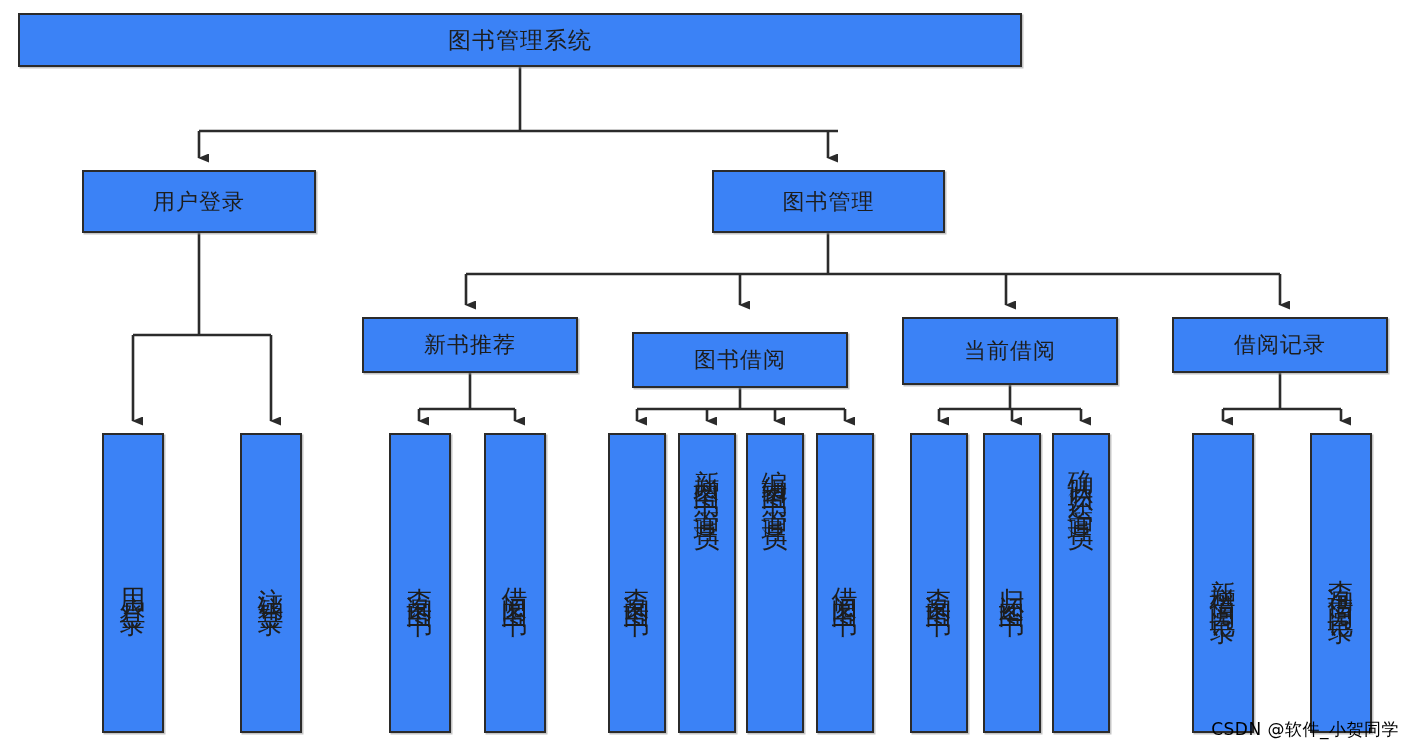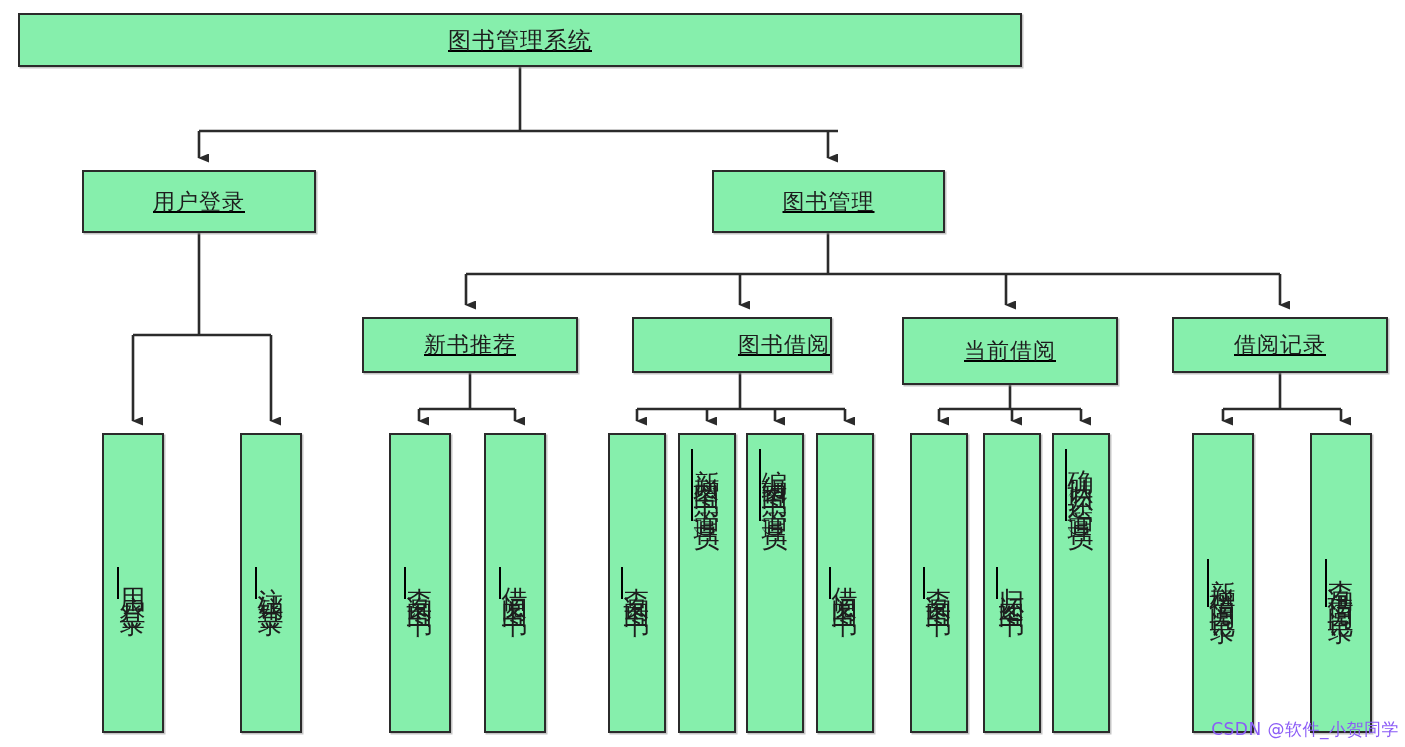--- a/index.html
+++ b/index.html
@@ -1,34 +1,34 @@
 <!DOCTYPE html>
 <html><head>
 <meta charset="utf-8">
 <style>
   html,body{margin:0;padding:0;background:#ffffff;}
   body{width:1405px;height:747px;overflow:hidden;
        font-family:"DejaVu Sans","Liberation Sans",sans-serif;}
   #stage{position:relative;width:1405px;height:747px;background:#fff;}
   svg.lines{position:absolute;left:0;top:0;width:1405px;height:747px;}
-  .node{position:absolute;box-sizing:border-box;background:#86efac;
+  .node{position:absolute;box-sizing:border-box;background:#3b82f6;
         border:2.5px solid #2b2b2b;
         box-shadow:1.5px 1.5px 0 rgba(150,150,150,.55);
-        display:flex;align-items:center;justify-content:center;text-decoration:underline;}
+        display:flex;align-items:center;justify-content:center;}
   .node .lbl{color:#1d1d1d;line-height:1.05;white-space:nowrap;}
   .node.h .lbl{font-size:22px;letter-spacing:1px;}
   .node.root .lbl{font-size:23px;letter-spacing:1px;}
   .node.leaf{align-items:flex-start;justify-content:center;padding-top:14px;}
   .node.leaf .lbl{
       writing-mode:vertical-rl;text-orientation:upright;
       font-size:26px;letter-spacing:8px;white-space:normal;
       line-height:1.0;}
   .node.leaf.mid{align-items:center;padding-top:0;}
   .watermark{position:absolute;right:6px;bottom:6px;font-size:17px;
-      color:#8b5cf6;letter-spacing:.5px;white-space:nowrap;}
+      color:#000000;letter-spacing:.5px;white-space:nowrap;}
 </style>
 </head>
 <body>
 
 <div id="stage">
 
   <svg class="lines" viewBox="0 0 1405 747" xmlns="http://www.w3.org/2000/svg">
     <defs>
       <marker id="ah" markerWidth="9" markerHeight="11" refX="4.5" refY="10" orient="auto" markerUnits="userSpaceOnUse">
         <path d="M0,0 L9,0 L4.5,11 Z" fill="#2b2b2b"></path>
@@ -85,21 +85,21 @@
   <div class="node h" style="left:82px;top:170px;width:234px;height:63px;">
     <span class="lbl">用户登录</span>
   </div>
   <div class="node h" style="left:362px;top:317px;width:216px;height:56px;">
     <span class="lbl">新书推荐</span>
   </div>
 
   <div class="node h" style="left:712px;top:170px;width:233px;height:63px;">
     <span class="lbl">图书管理</span>
   </div>
-  <div class="node h" style="left:632px;top:317px;width:200px;height:56px;justify-content:flex-end;">
+  <div class="node h" style="left:632px;top:332px;width:216px;height:56px;">
     <span class="lbl">图书借阅</span>
   </div>
   <div class="node h" style="left:902px;top:317px;width:216px;height:68px;">
     <span class="lbl">当前借阅</span>
   </div>
   <div class="node h" style="left:1172px;top:317px;width:216px;height:56px;">
     <span class="lbl">借阅记录</span>
   </div>
 
   <div class="node leaf mid" style="left:102px;top:433px;width:62px;height:300px;">

